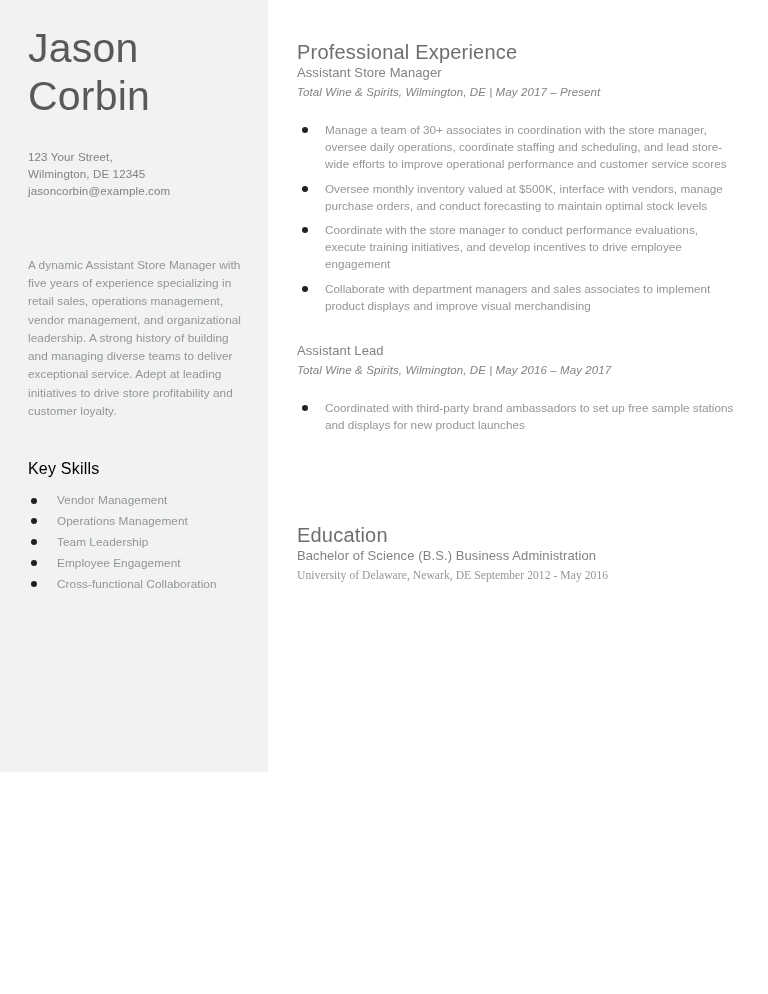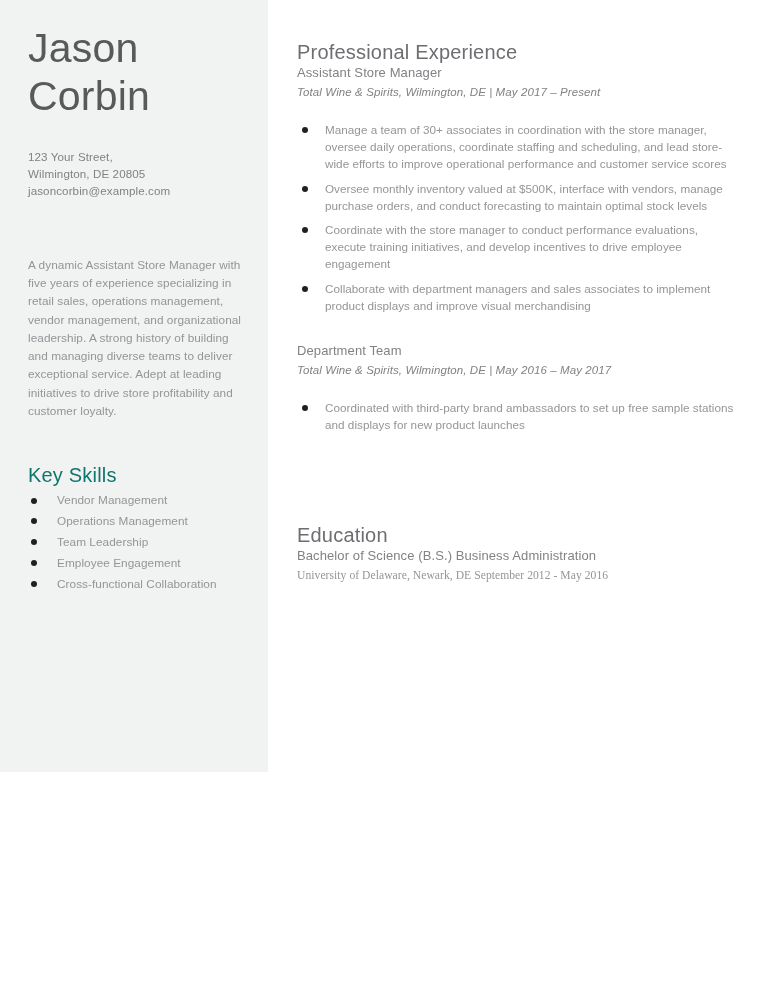--- a/index.html
+++ b/index.html
@@ -72,23 +72,23 @@
     font-size: 11.8px;
     color: #939598;
     line-height: 1.55;
     letter-spacing: 0.05px;
   }
 
   .skills-heading {
     position: absolute;
     left: 28px;
     top: 447px;
-    font-size: 20px;
+    font-size: 16px;
     font-weight: 300;
-    color: #0f766e;
+    color: #000000;
     letter-spacing: 0.2px;
   }
 
   .skills-list {
     position: absolute;
     left: 28px;
     top: 490px;
     width: 230px;
     margin: 0;
     padding: 0;
@@ -200,21 +200,21 @@
 
   <aside class="sidebar">
 
     <div class="name-block">
       <div class="name-line">Jason</div>
       <div class="name-line">Corbin</div>
     </div>
 
     <div class="contact-block">
       <div class="contact-line">123 Your Street,</div>
-      <div class="contact-line">Wilmington, DE 20805</div>
+      <div class="contact-line">Wilmington, DE 12345</div>
       <div class="contact-line">jasoncorbin@example.com</div>
     </div>
 
     <div class="summary-block">
       <p class="summary-text">A dynamic Assistant Store Manager with five years of experience specializing in retail sales, operations management, vendor management, and organizational leadership. A strong history of building and managing diverse teams to deliver exceptional service. Adept at leading initiatives to drive store profitability and customer loyalty.</p>
     </div>
 
     <h2 class="skills-heading">Key Skills</h2>
 
     <ul class="skills-list">
@@ -233,21 +233,21 @@
 
     <div id="job1-title" class="job-title">Assistant Store Manager</div>
     <div id="job1-meta" class="job-meta">Total Wine &amp; Spirits, Wilmington, DE | May 2017 – Present</div>
     <ul id="job1-bullets" class="bullets">
       <li>Manage a team of 30+ associates in coordination with the store manager, oversee daily operations, coordinate staffing and scheduling, and lead store-wide efforts to improve operational performance and customer service scores</li>
       <li>Oversee monthly inventory valued at $500K, interface with vendors, manage purchase orders, and conduct forecasting to maintain optimal stock levels</li>
       <li>Coordinate with the store manager to conduct performance evaluations, execute training initiatives, and develop incentives to drive employee engagement</li>
       <li>Collaborate with department managers and sales associates to implement product displays and improve visual merchandising</li>
     </ul>
 
-    <div id="job2-title" class="job-title">Department Team</div>
+    <div id="job2-title" class="job-title">Assistant Lead</div>
     <div id="job2-meta" class="job-meta">Total Wine &amp; Spirits, Wilmington, DE | May 2016  – May 2017</div>
     <ul id="job2-bullets" class="bullets">
       <li>Coordinated with third-party brand ambassadors to set up free sample stations and displays for new product launches</li>
     </ul>
 
     <h2 id="edu-heading" class="section-heading">Education</h2>
     <div id="edu-degree" class="edu-degree">Bachelor of Science (B.S.) Business Administration</div>
     <div id="edu-school" class="edu-school">University of Delaware, Newark, DE  September 2012 - May 2016</div>
 
   </main>

